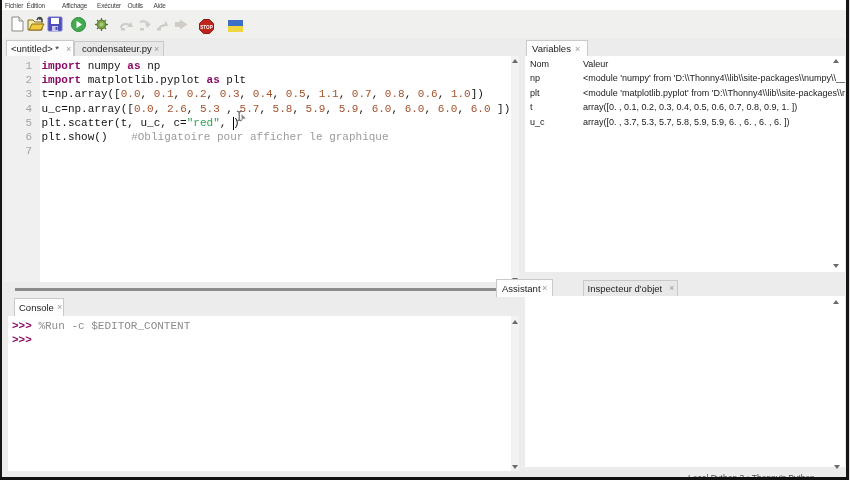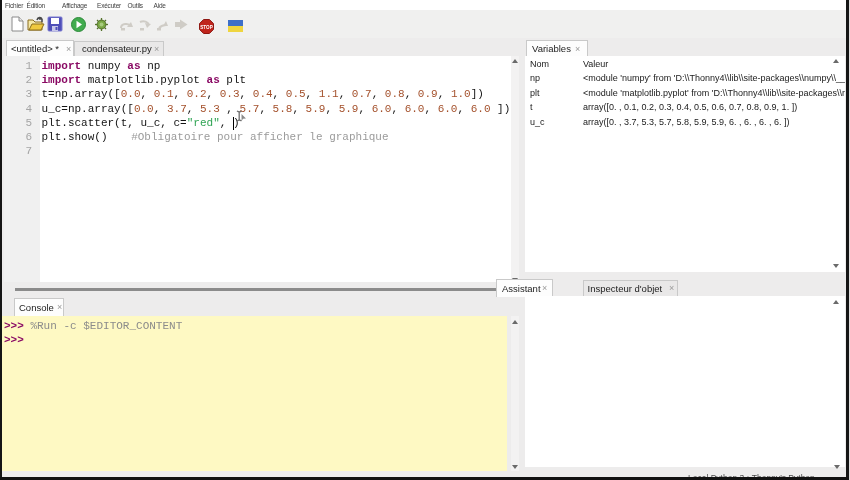--- a/index.html
+++ b/index.html
@@ -27,21 +27,21 @@
   .s{color:#2fa453;}
   .c{color:#9b9b9b;margin-left:17px;}
   
   .sbtrack{position:absolute;background:#f3f2f2;}
   .arrup{position:absolute;width:0;height:0;border-left:3.5px solid transparent;
     border-right:3.5px solid transparent;border-bottom:4.5px solid #6a6a6a;}
   .arrdn{position:absolute;width:0;height:0;border-left:3.5px solid transparent;
     border-right:3.5px solid transparent;border-top:4.5px solid #6a6a6a;}
   #splitter{left:15px;top:288px;width:493px;height:3px;background:#8b8b8b;}
   
-  #console{left:0;top:316px;width:507px;height:155px;background:#fef9c3;}
+  #console{left:8px;top:316px;width:507px;height:155px;background:#ffffff;}
   #contxt{left:4px;top:3px;font-family:"Liberation Mono",monospace;font-size:11px;
     line-height:14.4px;color:#8b8b8b;white-space:pre;}
   
   #vars{left:525px;top:56px;width:320px;height:216px;background:#ffffff;
     font-size:9px;color:#1a1a1a;overflow:hidden;}
   #assist{left:525px;top:296px;width:320px;height:171px;background:#ffffff;}
   #statusbar{left:2px;top:471px;width:844px;height:6px;background:#edecec;overflow:hidden;
     font-size:8.5px;color:#4a4a4a;}
   
   #bleft{left:0;top:0;width:2px;height:480px;background:#151515;}
@@ -143,22 +143,22 @@
       <div>1</div>
       <div>2</div>
       <div>3</div>
       <div>4</div>
       <div>5</div>
       <div>6</div>
       <div>7</div>
     </div>
   <div id="code" class="abs"><span class="k">import</span> numpy <span class="k">as</span> np
 <span class="k">import</span> matplotlib.pyplot <span class="k">as</span> plt
-t=np.array([<span class="n">0.0</span>, <span class="n">0.1</span>, <span class="n">0.2</span>, <span class="n">0.3</span>, <span class="n">0.4</span>, <span class="n">0.5</span>, <span class="n">1.1</span>, <span class="n">0.7</span>, <span class="n">0.8</span>, <span class="n">0.9</span>, <span class="n">1.0</span>])
-u_c=np.array([<span class="n">0.0</span>, <span class="n">3.7</span>, <span class="n">5.3</span> , <span class="n">5.7</span>, <span class="n">5.8</span>, <span class="n">5.9</span>, <span class="n">5.9</span>, <span class="n">6.0</span>, <span class="n">6.0</span>, <span class="n">6.0</span>, <span class="n">6.0</span> ])
+t=np.array([<span class="n">0.0</span>, <span class="n">0.1</span>, <span class="n">0.2</span>, <span class="n">0.3</span>, <span class="n">0.4</span>, <span class="n">0.5</span>, <span class="n">1.1</span>, <span class="n">0.7</span>, <span class="n">0.8</span>, <span class="n">0.6</span>, <span class="n">1.0</span>])
+u_c=np.array([<span class="n">0.0</span>, <span class="n">2.6</span>, <span class="n">5.3</span> , <span class="n">5.7</span>, <span class="n">5.8</span>, <span class="n">5.9</span>, <span class="n">5.9</span>, <span class="n">6.0</span>, <span class="n">6.0</span>, <span class="n">6.0</span>, <span class="n">6.0</span> ])
 plt.scatter(t, u_c, c=<span class="s">"red"</span>, )
 plt.show() <span class="c">#Obligatoire pour afficher le graphique</span></div>
 
   <div class="abs" style="left:228.5px;top:60.5px;width:1.5px;height:13px;background:#000;"></div>
 </div>
 
 <svg class="abs" style="left:236px;top:110px;" width="11" height="13">
   <g stroke="#6f6f6f" stroke-width="1.3" fill="none">
     <path d="M1 1 C2.5 2 4.5 2 5.5 1"></path>
     <path d="M1 11 C2.5 10 4.5 10 5.5 11"></path>

